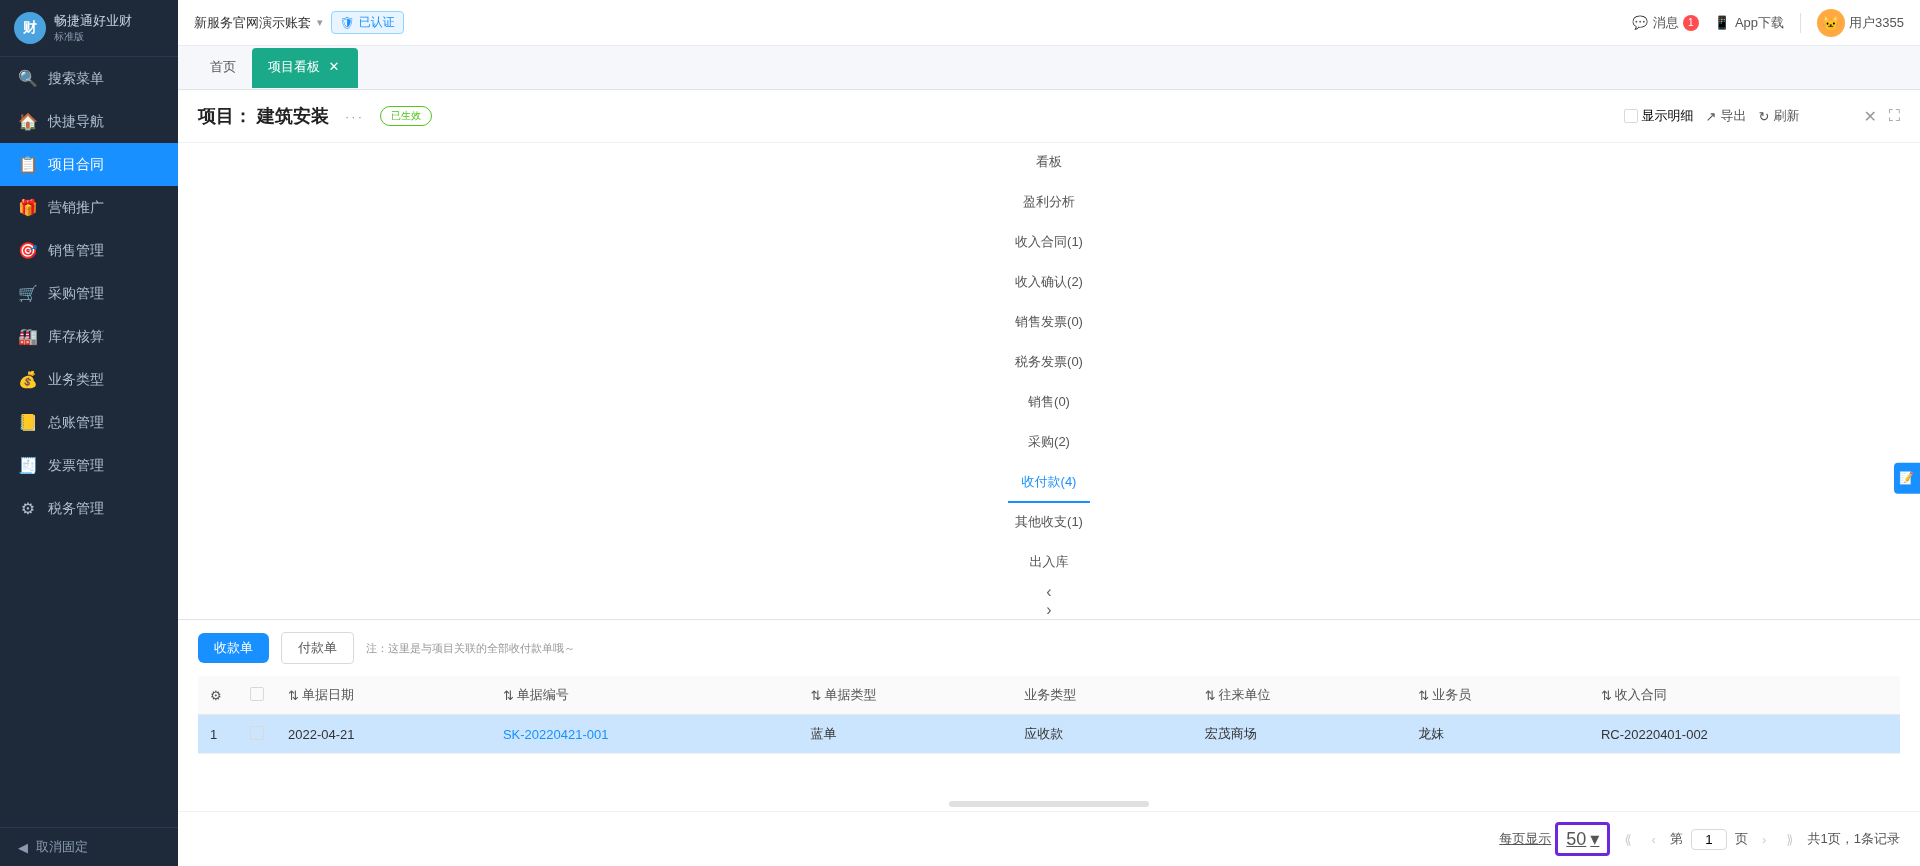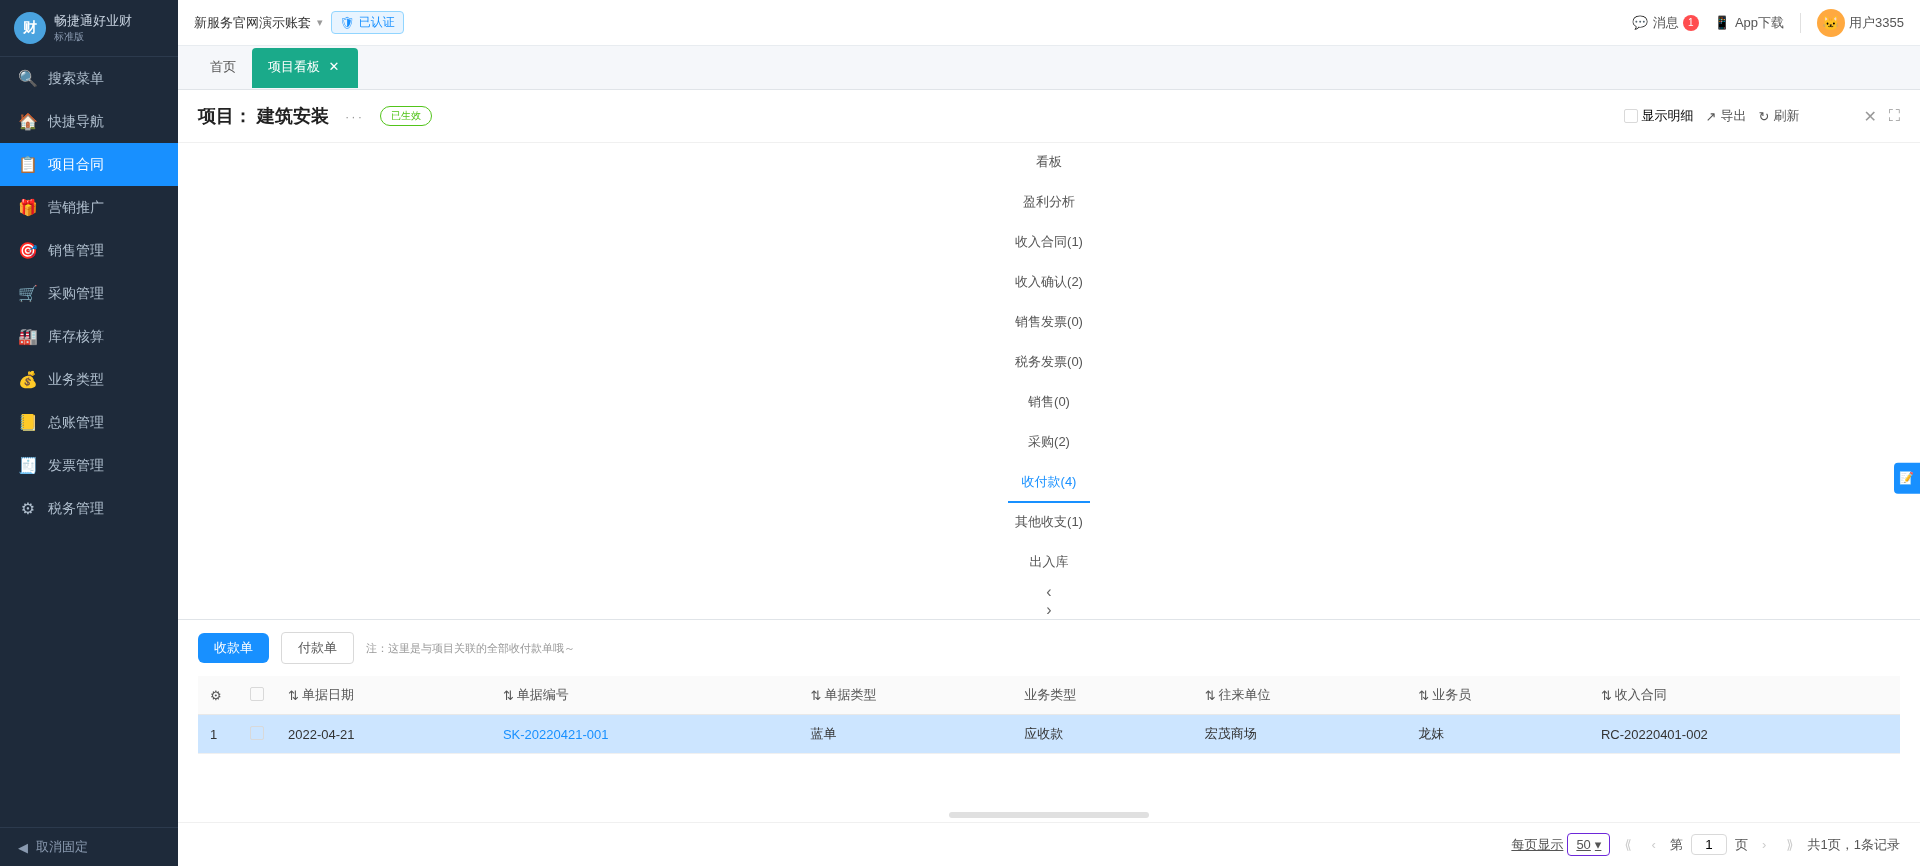--- a/index.html
+++ b/index.html
@@ -168,22 +168,22 @@
     
     .pagination {
       display: flex; align-items: center; justify-content: flex-end;
       padding: 10px 20px; gap: 8px; font-size: 13px; color: #555;
       border-top: 1px solid #f0f0f0;
     }
     .per-page-select {
       display: flex; align-items: center; gap: 4px; text-decoration: underline;
     }
     .select-box {
-      border: 1px solid #6d28d9; border-radius: 4px; padding: 3px 8px;
-      font-size: 13px; cursor: pointer; display: flex; align-items: center; gap: 4px;
+      border: 3px solid #6d28d9; border-radius: 4px; padding: 3px 8px;
+      font-size: 18px; cursor: pointer; display: flex; align-items: center; gap: 4px;
     }
     .page-nav-btn { cursor: pointer; color: #555; padding: 2px 6px; }
     .page-nav-btn.disabled { color: #ccc; cursor: not-allowed; }
     .page-input { width: 36px; border: 1px solid #d9d9d9; border-radius: 4px; text-align: center; padding: 2px 4px; }
 
     
     .side-panel-btn {
       position: absolute; right: 0; top: 50%; transform: translateY(-50%);
       background: #1890ff; color: white; border-radius: 4px 0 0 4px;
       padding: 8px 6px; cursor: pointer; writing-mode: vertical-rl;

